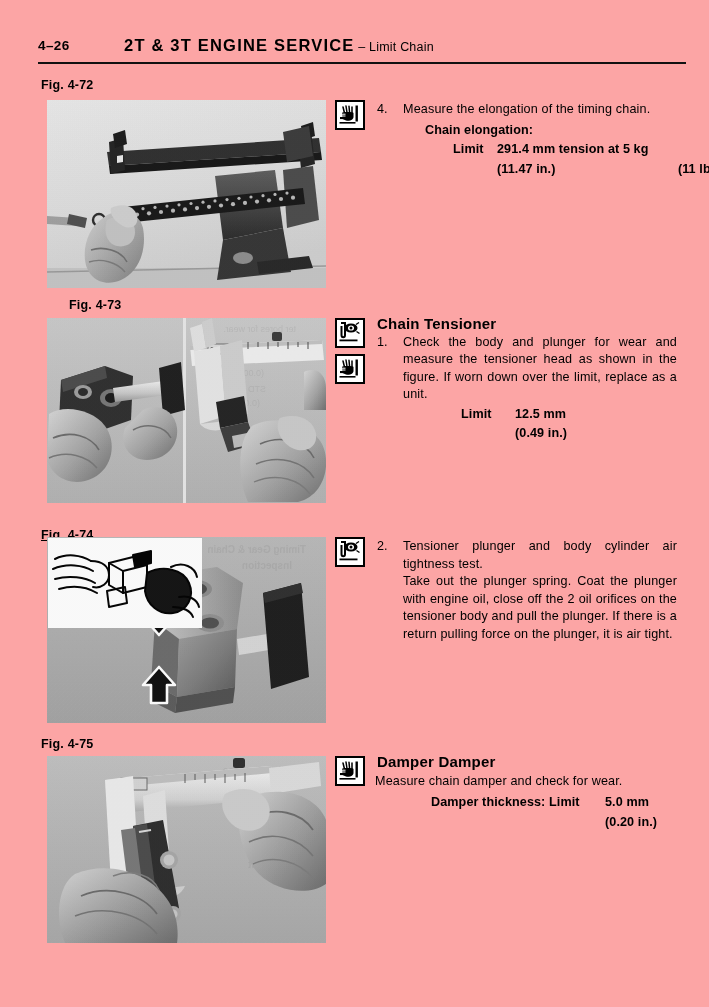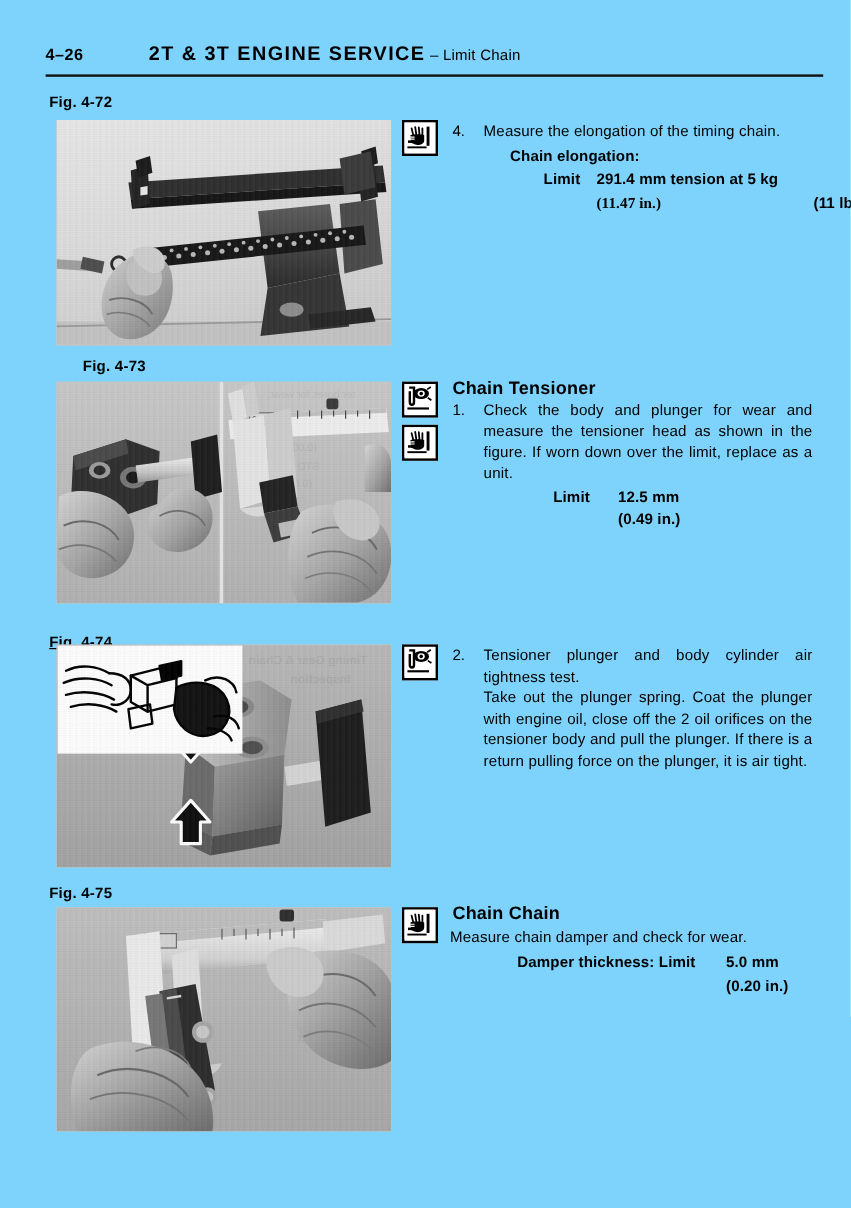--- a/index.html
+++ b/index.html
@@ -11,21 +11,21 @@
     width: 709px;
     height: 1007px;
     font-family: "Liberation Sans", sans-serif;
     color: #000000;
     position: relative;
     overflow: hidden;
   }
   .page {
     position: absolute;
     inset: 0;
-    background: #7dd3fc;
+    background: #fca5a5;
   }
 
   
   .header {
     position: absolute;
     left: 38px;
     top: 36px;
     width: 648px;
     height: 26px;
   }
@@ -245,21 +245,21 @@
       <div style="display:flex;">
         <div class="step-num">4.</div>
         <div class="step-body" style="width:272px;">Measure the elongation of the timing chain.</div>
       </div>
       <div class="spec" style="margin-top:3px; margin-left:48px;">Chain elongation:</div>
       <div style="margin-top:2px; margin-left:76px; display:flex;">
         <div class="spec" style="width:44px;">Limit</div>
         <div class="spec">291.4 mm tension at 5 kg</div>
       </div>
       <div style="margin-top:2px; margin-left:120px; display:flex; width:218px;">
-        <div class="spec" style="flex:1;font-family:Liberation Serif, serif;">(11.47 in.)</div>
+        <div class="spec" style="flex:1;">(11.47 in.)</div>
         <div class="spec">(11 lb)</div>
       </div>
     </div>
   </div>
 
   <div class="fig-label" style="left:41px; top:298px;padding-left:28px;">Fig. 4-73</div>
 
   <div class="photo" style="left:47px; top:318px; width:279px; height:185px;">
     <svg width="279" height="185" viewBox="0 0 279 185" preserveAspectRatio="none">
       <defs>
@@ -592,21 +592,21 @@
         <rect x="0" y="0" width="25" height="25" fill="#fff"></rect>
         <path d="M6 5 L7.5 11 M9 4 L10 10.5 M12 4.2 L12.6 10.8 M15 5 L15 11.5" stroke="#000" stroke-width="1.5" fill="none" stroke-linecap="round"></path>
         <path d="M5 11 C5 9.6 16.5 9.6 16.5 11 L16.5 15 C16.5 18 12 19.5 9 18.5 L5.5 17 Z" fill="#000"></path>
         <rect x="3" y="15" width="12" height="2.1" fill="#000"></rect>
         <path d="M3.5 12.2 h5 M3.5 14 h5" stroke="#fff" stroke-width="1"></path>
         <rect x="18.5" y="3.5" width="2.4" height="16" fill="#000"></rect>
         <rect x="2.5" y="20" width="16" height="1.6" fill="#000"></rect>
       </svg>
     </div>
     <div style="position:absolute; left:42px; top:-3px; width:300px;">
-      <div class="sec-title">Chain Chain</div>
+      <div class="sec-title">Damper Damper</div>
       <div class="plain" style="margin-top:2px; margin-left:-2px;">Measure chain damper and check for wear.</div>
       <div style="margin-top:4px; margin-left:54px; display:flex;">
         <div class="spec" style="width:118px;">Damper thickness:</div>
         <div class="spec" style="width:56px;">Limit</div>
         <div class="spec">5.0 mm</div>
       </div>
       <div class="spec" style="margin-top:2px; margin-left:228px;">(0.20 in.)</div>
     </div>
   </div>
 

